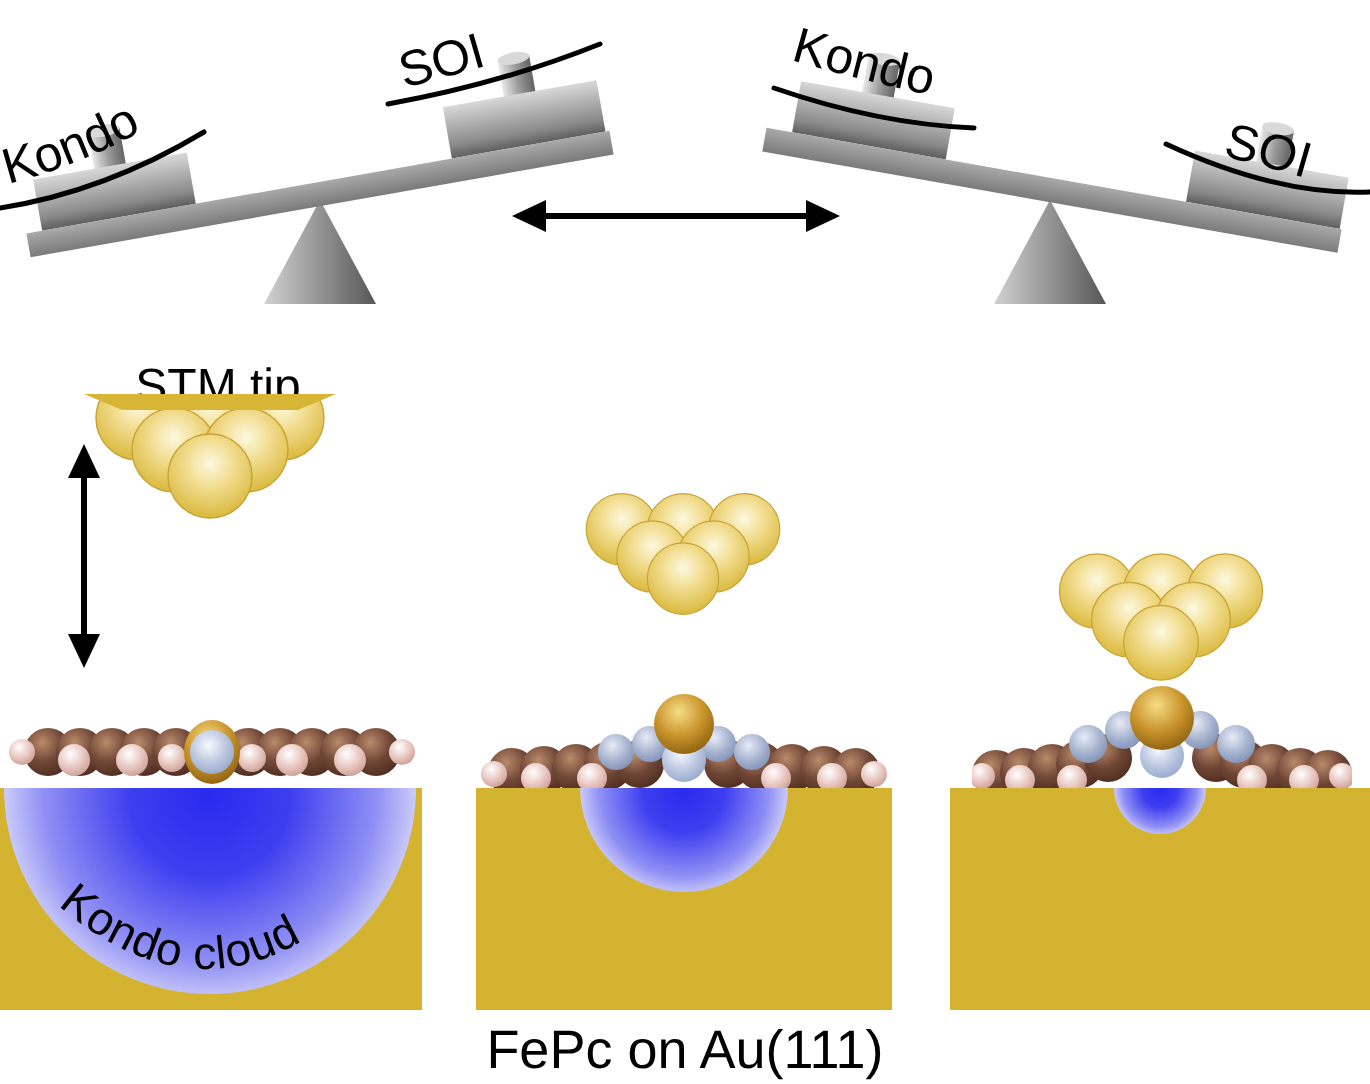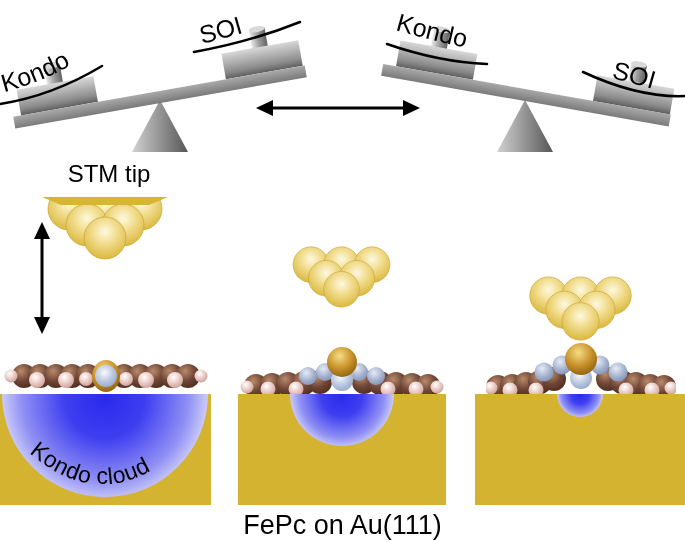--- a/index.html
+++ b/index.html
@@ -2,21 +2,21 @@
 <html><head>
 <meta charset="utf-8">
 <style>
   html,body{margin:0;padding:0;background:#fff;}
   #stage{
     position:relative;width:685px;height:542px;background:#ffffff;
     font-family:"Liberation Sans", sans-serif;overflow:hidden;
   }
   .abs{position:absolute;}
   .label{color:#000;}
-  #stm-tip-label{left:44px;top:160px;width:130px;text-align:center;font-size:24px;}
+  #stm-tip-label{left:44px;top:180px;width:130px;text-align:center;font-size:24px;}
   #caption{left:0;top:510px;width:685px;text-align:center;font-size:27px;}
   .gold-panel{background:#d3b32f;width:211px;height:111px;top:394px;}
   #panel-left{left:0;width:211px;}
   #panel-mid{left:238px;width:208px;}
   #panel-right{left:475px;width:210px;}
   .cloud{
     position:absolute;top:0;
     border-radius:0 0 50% 50% / 0 0 100% 100%;
     background:radial-gradient(circle at 50% 4%, #2a2aee 0%, #3e3ef0 28%, #8f8ff4 58%, #ffffff 84%, #ffffff 100%);
   }

